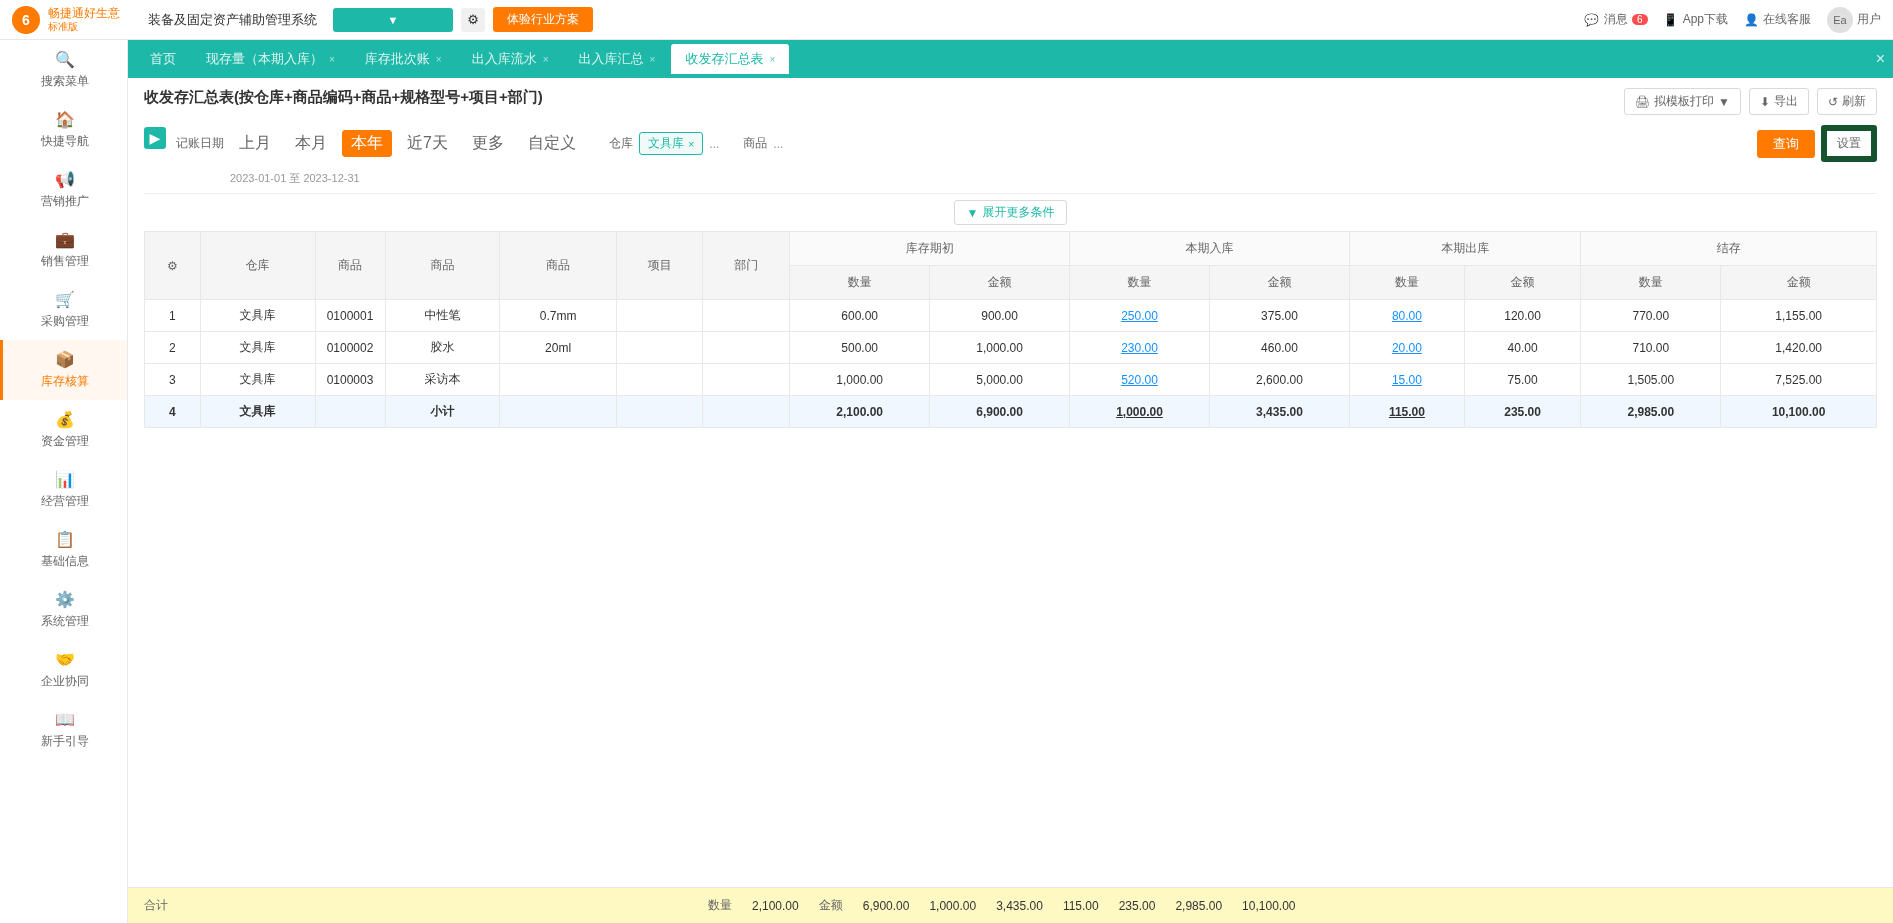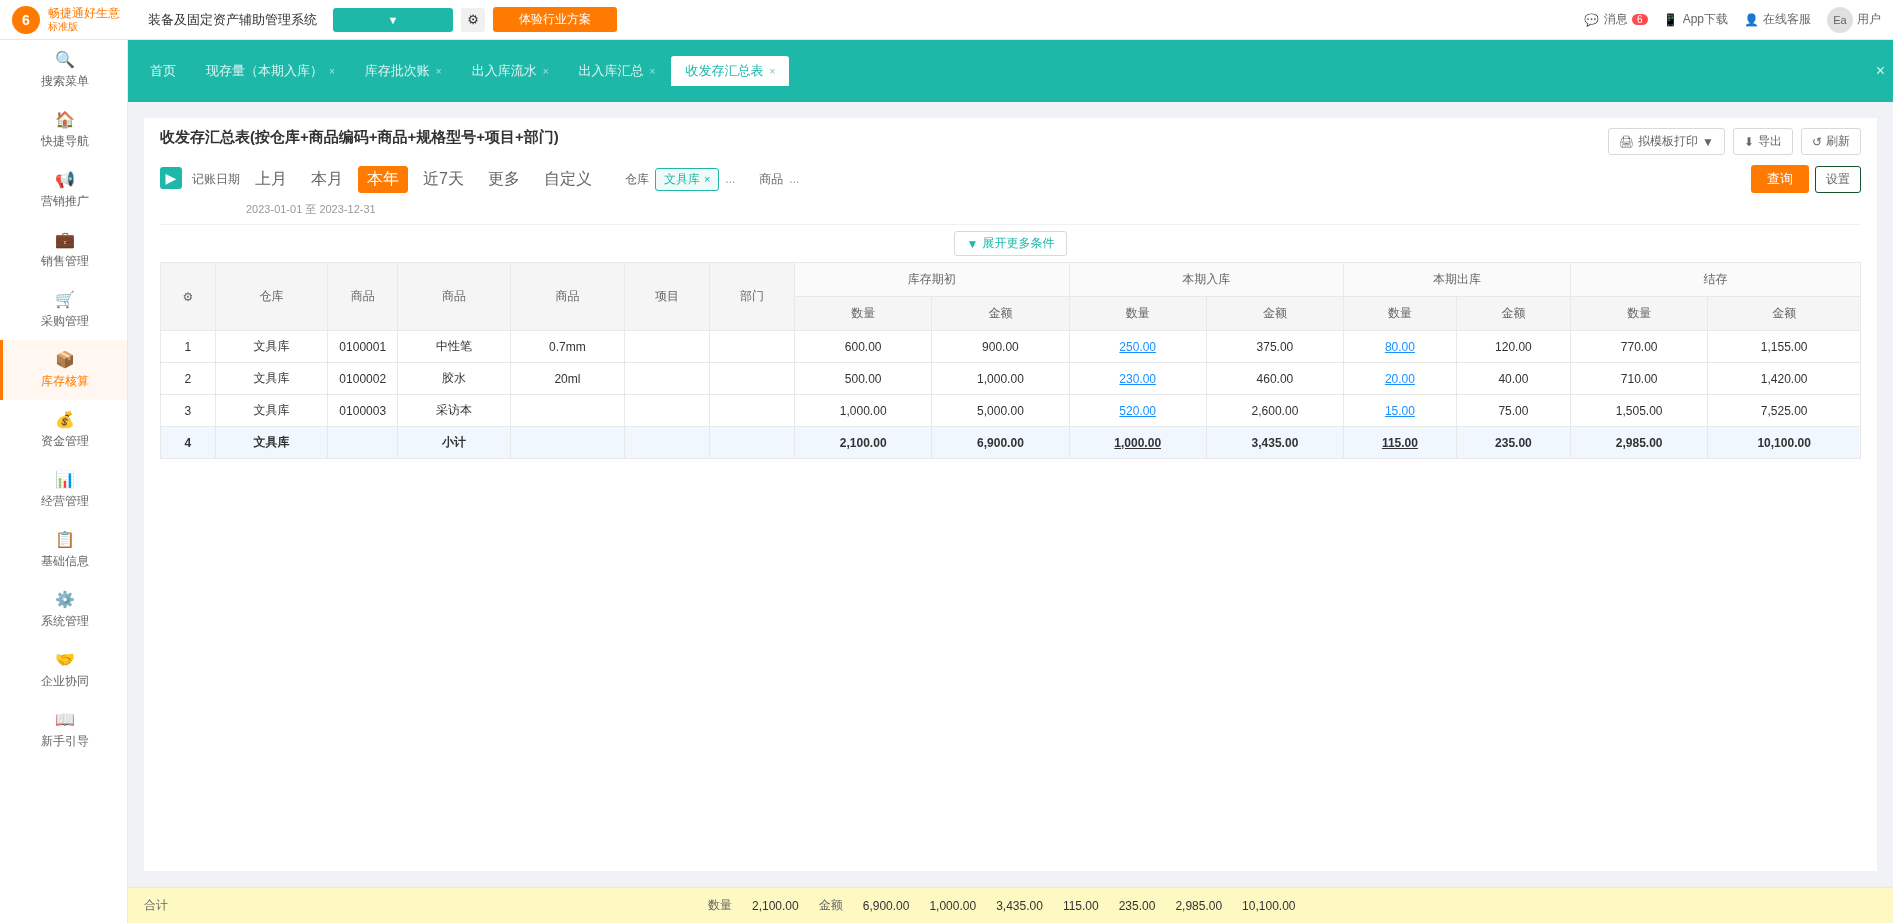--- a/index.html
+++ b/index.html
@@ -22,42 +22,42 @@
     
     .sidebar { width: 128px; background: #fff; border-right: 1px solid #e8e8e8; display: flex; flex-direction: column; overflow-y: auto; }
     .sidebar-item { display: flex; flex-direction: column; align-items: center; padding: 10px 4px; cursor: pointer; color: #666; font-size: 12px; gap: 4px; border-left: 3px solid transparent; }
     .sidebar-item.active { background: #fff7f0; color: #ff7a00; border-left-color: #ff7a00; }
     .sidebar-icon { font-size: 16px; }
 
     
     .content-area { flex: 1; display: flex; flex-direction: column; overflow: hidden; background: #f0f2f5; }
 
     
-    .tab-bar { background: #1db8a8; display: flex; align-items: center; padding: 16px 8px; min-height: 36px; gap: 2px; }
+    .tab-bar { background: #1db8a8; display: flex; align-items: center; padding: 4px 8px; min-height: 36px; gap: 2px; }
     .tab { padding: 6px 14px; font-size: 13px; color: rgba(255,255,255,0.85); cursor: pointer; border-radius: 3px 3px 0 0; display: flex; align-items: center; gap: 6px; white-space: nowrap; }
     .tab.active { background: #fff; color: #1db8a8; font-weight: 500; }
     .tab-close { font-size: 10px; opacity: 0.7; }
     .tab-bar-close { margin-left: auto; color: #fff; cursor: pointer; font-size: 16px; opacity: 0.8; }
 
     
-    .page-content { flex: 1; background: #fff; margin: 16px; overflow-y: auto; padding: 0; }
+    .page-content { flex: 1; background: #fff; margin: 0; overflow-y: auto; padding: 0; }
     .page-title { font-size: 15px; font-weight: 600; color: #333; }
     .filter-label { color: #666; font-size: 12px; }
     .date-options { display: flex; align-items: center; gap: 6px; }
     .date-btn { padding: 2px 8px; font-size: 16px; color: #666; cursor: pointer; border-radius: 3px; border: 1px solid transparent; }
     .date-btn.active { background: #ff7a00; color: #fff; border-color: #ff7a00; }
     .date-range { font-size: 11px; color: #999; }
     .warehouse-tag { display: flex; align-items: center; gap: 4px; background: #f0faf9; border: 1px solid #1db8a8; border-radius: 3px; padding: 2px 8px; font-size: 12px; color: #1db8a8; }
     .tag-close { cursor: pointer; font-size: 11px; }
     .more-filters-btn { color: #999; font-size: 12px; cursor: pointer; }
     .btn-print { display: flex; align-items: center; gap: 4px; color: #666; font-size: 12px; cursor: pointer; padding: 4px 10px; border: 1px solid #d9d9d9; border-radius: 3px; background: #fff; }
     .btn-export { display: flex; align-items: center; gap: 4px; color: #666; font-size: 12px; cursor: pointer; padding: 4px 10px; border: 1px solid #d9d9d9; border-radius: 3px; background: #fff; }
     .btn-refresh { display: flex; align-items: center; gap: 4px; color: #666; font-size: 12px; cursor: pointer; padding: 4px 10px; border: 1px solid #d9d9d9; border-radius: 3px; background: #fff; }
     .btn-query { background: #ff7a00; color: #fff; border: none; padding: 5px 16px; border-radius: 3px; font-size: 13px; cursor: pointer; }
-    .btn-setting { color: #666; font-size: 12px; cursor: pointer; padding: 4px 10px; border: 1px solid #14532d; border-radius: 3px; background: #fff; }
+    .btn-setting { color: #666; font-size: 12px; cursor: pointer; padding: 4px 10px; border: 6px solid #14532d; border-radius: 3px; background: #fff; }
 
     
     .table-wrapper { padding: 0 16px 16px; overflow-x: auto; }
     table { width: 100%; border-collapse: collapse; font-size: 12px; }
     thead tr { background: #f5f5f5; }
     thead th { padding: 8px 6px; text-align: center; border: 1px solid #e8e8e8; color: #666; font-weight: 500; white-space: nowrap; }
     thead th.group-header { background: #fafafa; border-bottom: none; }
     tbody tr { background: #fff; }
     tbody tr.subtotal { background: #f0f7ff; font-weight: bold; }
     tbody td { padding: 7px 6px; text-align: center; border: 1px solid #e8e8e8; color: #333; white-space: nowrap; }
@@ -80,21 +80,21 @@
     <div class="logo-icon">6</div>
     <div class="logo-text">
       <div>畅捷通好生意</div>
       <div style="font-size:10px;">标准版</div>
     </div>
     <div class="system-name">装备及固定资产辅助管理系统</div>
     <div style="width:120px;height:24px;background:#1db8a8;color:#fff;font-size:11px;display:flex;align-items:center;justify-content:center;border-radius:3px;cursor:pointer;margin-left:8px;">
       <span>▼</span>
     </div>
     <div style="width:24px;height:24px;background:#f0f0f0;border-radius:3px;display:flex;align-items:center;justify-content:center;cursor:pointer;">⚙</div>
-    <button style="background:#ff7a00;color:#fff;border:none;padding:4px 26px;border-radius:3px;font-size:12px;cursor:pointer;">体验行业方案</button>
+    <button style="background:#ff7a00;color:#fff;border:none;padding:4px 14px;border-radius:3px;font-size:12px;cursor:pointer;">体验行业方案</button>
   </div>
   <div class="top-bar-actions">
     <div class="action-btn">
       <span>💬</span>
       <span>消息</span>
       <span class="badge">6</span>
     </div>
     <div class="action-btn">
       <span>📱</span>
       <span>App下载</span>

